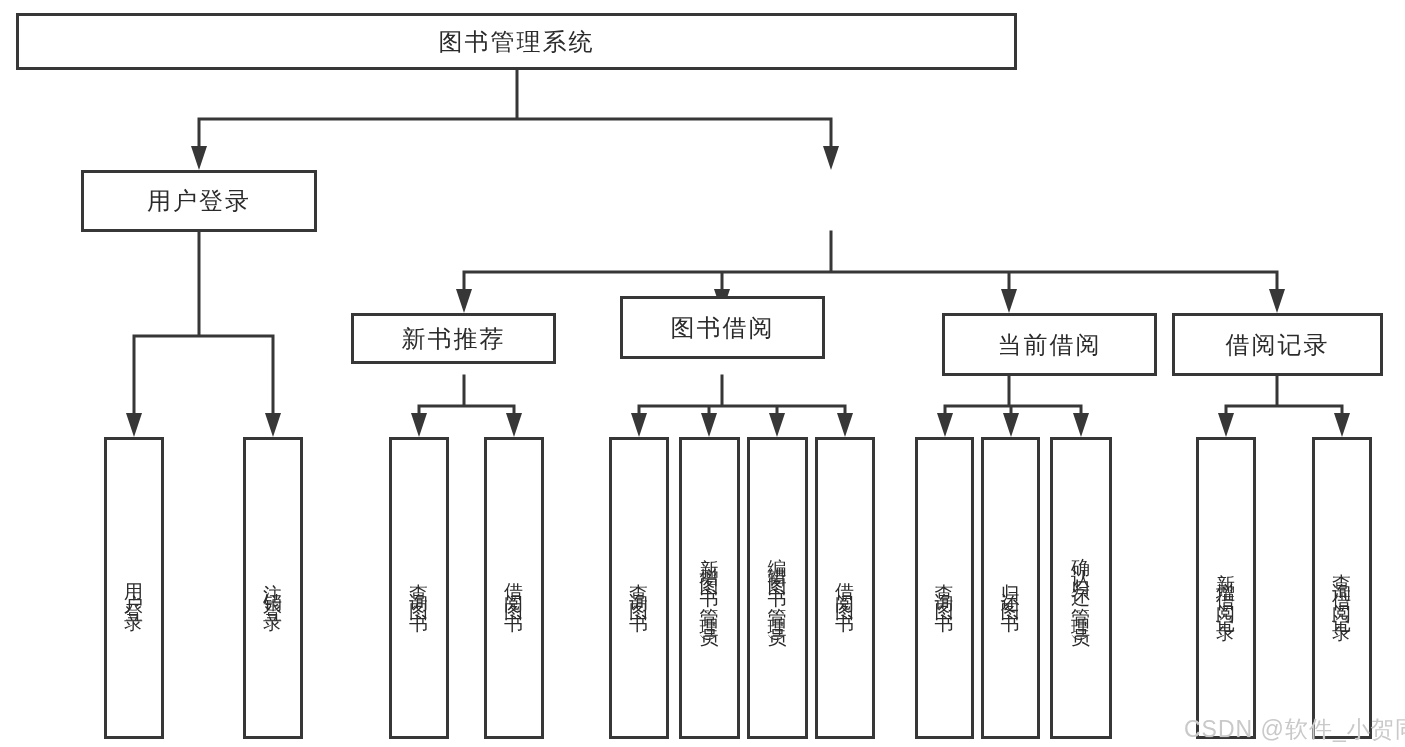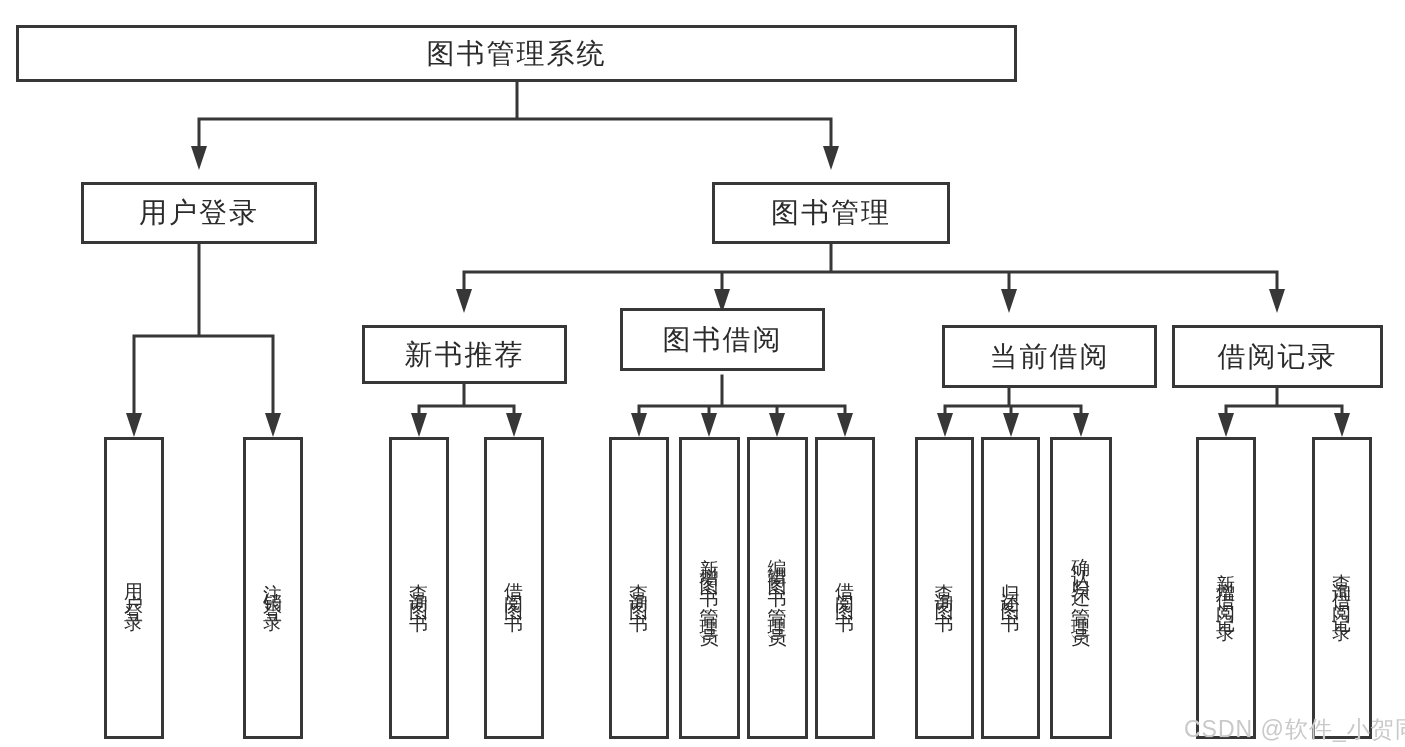--- a/index.html
+++ b/index.html
@@ -13,21 +13,21 @@
   #wires{position:absolute;left:0;top:0;z-index:0;}
   .node{
     position:absolute;
     box-sizing:border-box;
     background:#ffffff;
     border:3px solid #373737;
     color:#2b2b2b;
     display:flex;align-items:center;justify-content:center;
     z-index:1;
   }
-  .hnode{font-size:28px;letter-spacing:2px;margin-top:12px;}
+  .hnode{font-size:24px;letter-spacing:2px;}
   .vnode > span{
     writing-mode:vertical-rl;
     text-orientation:mixed;
     font-size:19px;
     letter-spacing:10px;
     line-height:1;
     white-space:nowrap;
   }
   .watermark{
     position:absolute;
@@ -81,23 +81,22 @@
         <path d="M1003 413 h16 l-8 24 z"></path>
       <path d="M1073 413 h16 l-8 24 z"></path>
       <path d="M1218 413 h16 l-8 24 z"></path>
         <path d="M1334 413 h16 l-8 24 z"></path>
     </g>
   </svg>
 
   <div class="node hnode" style="left:16px;top:13px;width:1001px;height:57px">图书管理系统</div>
 
   <div class="node hnode" style="left:81px;top:170px;width:236px;height:62px">用户登录</div>
-  <div class="node hnode" style="left:712px;top:170px;width:238px;height:62px">图书管理</div>
 
-  <div class="node hnode" style="left:362px;top:313px;width:205px;height:59px">新书推荐</div>
+  <div class="node hnode" style="left:351px;top:313px;width:205px;height:51px">新书推荐</div>
   <div class="node hnode" style="left:620px;top:296px;width:205px;height:63px">图书借阅</div>
   <div class="node hnode" style="left:942px;top:313px;width:215px;height:63px">当前借阅</div>
   <div class="node hnode" style="left:1172px;top:313px;width:211px;height:63px">借阅记录</div>
 
   <div class="node vnode" style="left:104px;top:437px;width:60px;height:302px">
     <span>用户登录</span>
     </div>
   <div class="node vnode" style="left:243px;top:437px;width:60px;height:302px">
     <span>注销登录</span>
     </div>

